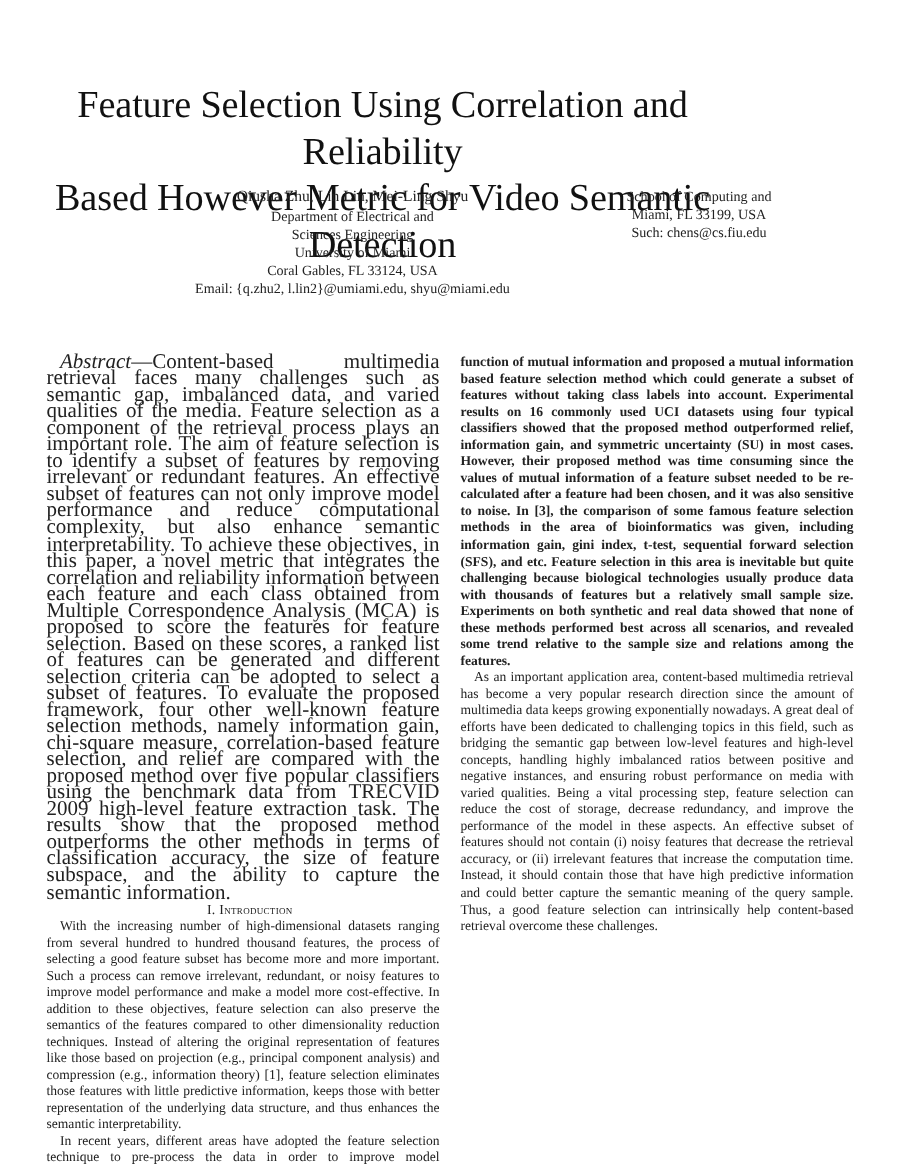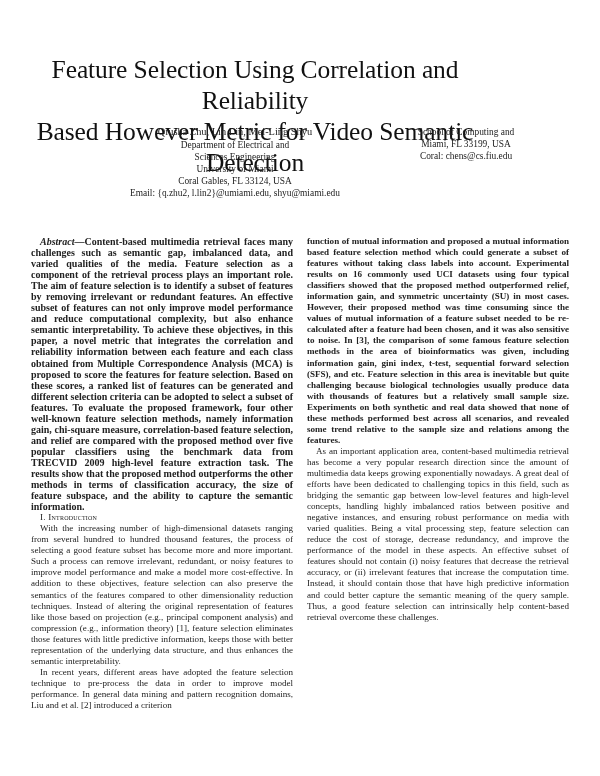--- a/index.html
+++ b/index.html
@@ -10,23 +10,23 @@
   .author-block { position: absolute; top: 126px; text-align: center; font-size: 9.4px; line-height: 12.2px; color: #222; }
   .author-block .names { font-size: 10.4px; line-height: 12.5px; }
   .a1 { left: 95px; width: 280px; }
   .a2 { left: 356px; width: 220px; }
   .col { position: absolute; top: 236px; width: 262px; font-size: 9.05px; line-height: 11.05px;
          text-align: justify; hyphens: manual; color: #222; }
   .col.left { left: 31px; }
   .col.right { left: 307px; }
   .col p { margin: 0; text-indent: 9px; }
   .col p.noindent { text-indent: 0; font-weight: bold; }
-  .abstract { font-weight: bold; font-size: 10px; line-height: 11.05px; }
+  .abstract { font-weight: normal; font-size: 14px; line-height: 11.05px; }
   .abstract .label { font-style: italic; }
-  .sec-head { font-size: 9.2px; margin: 10px 0 6px 0; text-indent: 0; letter-spacing: 0.2px; }
+  .sec-head { text-align: center; font-size: 9.2px; margin: 10px 0 6px 0; text-indent: 0; letter-spacing: 0.2px; }
   .sec-head .sc { font-variant: small-caps; }
 </style>
 </head>
 <body>
 
 <div>
 
   <div class="title">
     <div>Feature Selection Using Correlation and Reliability</div>
     <div>Based However Metric for Video Semantic Detection</div>
@@ -37,21 +37,21 @@
     <div>Department of Electrical and</div>
     <div>Sciences Engineering</div>
     <div>University of Miami</div>
     <div>Coral Gables, FL 33124, USA</div>
     <div>Email: {q.zhu2, l.lin2}@umiami.edu, shyu@miami.edu</div>
   </div>
 
   <div class="author-block a2">
     <div>School of Computing and</div>
     <div>Miami, FL 33199, USA</div>
-    <div>Coral: chens@cs.fiu.edu</div>
+    <div>Such: chens@cs.fiu.edu</div>
   </div>
 
   <div class="col left">
     <p class="abstract"><span class="label">Abstract</span><span>—</span><span>Content-based multimedia retrieval faces many challenges such as semantic gap, imbalanced data, and varied qualities of the media. Feature selection as a component of the retrieval process plays an important role. The aim of feature selection is to identify a subset of features by removing irrelevant or redundant features. An effective subset of features can not only improve model performance and reduce computational complexity, but also enhance semantic interpretability. To achieve these objectives, in this paper, a novel metric that integrates the correlation and reliability information between each feature and each class obtained from Multiple Correspondence Analysis (MCA) is proposed to score the features for feature selection. Based on these scores, a ranked list of features can be generated and different selection criteria can be adopted to select a subset of features. To evaluate the proposed framework, four other well-known feature selection methods, namely information gain, chi-square measure, correlation-based feature selection, and relief are compared with the proposed method over five popular classifiers using the benchmark data from TRECVID 2009 high-level feature extraction task. The results show that the proposed method outperforms the other methods in terms of classification accuracy, the size of feature subspace, and the ability to capture the semantic information.</span></p>
 
     <p class="sec-head"><span>I.</span> <span class="sc">Introduction</span></p>
 
     <p>With the increasing number of high-dimensional datasets ranging from several hundred to hundred thousand features, the process of selecting a good feature subset has become more and more important. Such a process can remove irrelevant, redundant, or noisy features to improve model performance and make a model more cost-effective. In addition to these objectives, feature selection can also preserve the semantics of the features compared to other dimensionality reduction techniques. Instead of altering the original representation of features like those based on projection (e.g., principal component analysis) and compression (e.g., information theory) [1], feature selection eliminates those features with little predictive information, keeps those with better representation of the underlying data structure, and thus enhances the semantic interpretability.</p>
     <p>In recent years, different areas have adopted the feature selection technique to pre-process the data in order to improve model performance. In general data mining and pattern recognition domains, Liu and et al. [2] introduced a criterion</p>
   </div>

